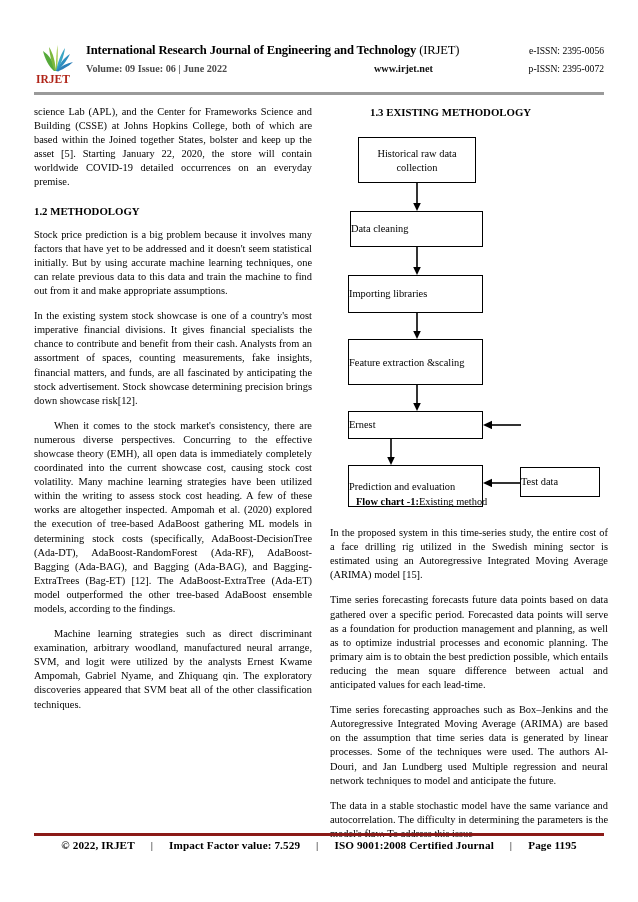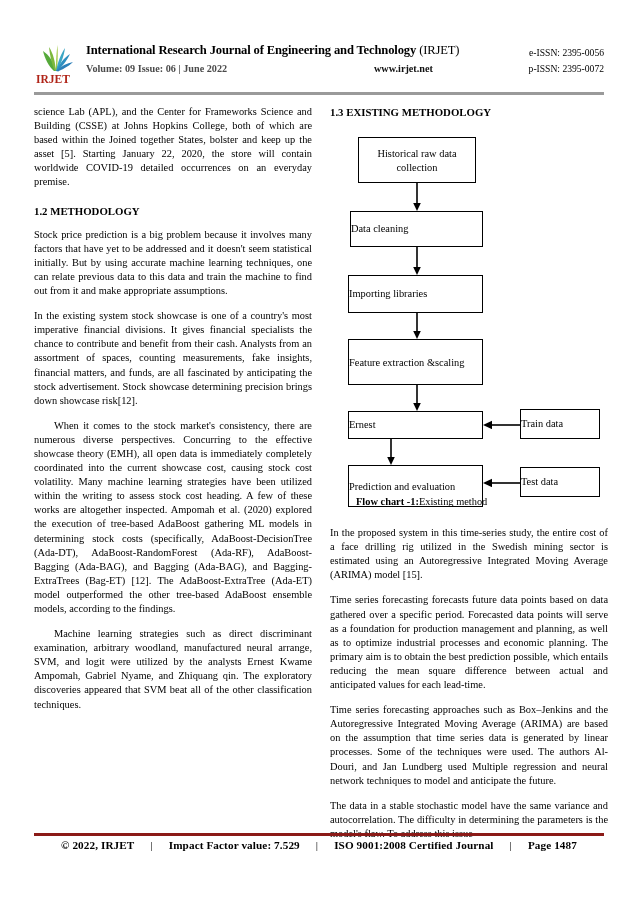--- a/index.html
+++ b/index.html
@@ -42,21 +42,21 @@
   .logo svg { display: block; }
   .header-texts {
     flex: 1 1 auto;
     display: flex;
     flex-direction: column;
     justify-content: flex-start;
     padding-top: 1px;
   }
   .hdr-row {
     display: flex;
-    align-items: flex-end;
+    align-items: center;
     width: 100%;
   }
   .hdr-row-1 { margin-bottom: 5px; }
   .journal-title {
     font-size: 12.6px;
     font-weight: bold;
     letter-spacing: -0.15px;
     white-space: nowrap;
   }
   .journal-title .abbr { font-weight: normal; }
@@ -107,21 +107,21 @@
     margin: 0 0 11px 0;
     text-align: justify;
   }
   p.indent { text-indent: 20px; }
   h2.sec {
     font-size: 10.8px;
     font-weight: bold;
     margin: 14px 0 10px 0;
     text-align: left;
   }
-  h2.sec-top { margin-top: 0; }
+  h2.sec-top { margin-top: 0; margin-left: 40px; }
 
   
   .flow {
     position: relative;
     width: 278px;
     height: 385px;
     margin-top: 18px;
   }
   .fbox {
     position: absolute;
@@ -263,23 +263,20 @@
 
       <svg class="arrow-v" style="left:82px; top:248px;" width="10" height="26">
         <line x1="5" y1="0" x2="5" y2="20" stroke="#000" stroke-width="1.6"></line>
         <polygon points="5,26 1.2,18 8.8,18" fill="#000"></polygon>
       </svg>
 
       <div class="fbox" style="left:18px; top:274px; width:135px; height:28px;">
         <span>Ernest</span>
       </div>
 
-      <div class="fbox" style="left:190px; top:272px; width:80px; height:30px;">
-        <span>Train data</span>
-      </div>
 
       <svg class="arrow-h" style="left:153px; top:282px;" width="38" height="12">
         <line x1="38" y1="6" x2="8" y2="6" stroke="#000" stroke-width="1.6"></line>
         <polygon points="0,6 9,1.8 9,10.2" fill="#000"></polygon>
       </svg>
 
       <svg class="arrow-v" style="left:56px; top:302px;" width="10" height="26">
         <line x1="5" y1="0" x2="5" y2="20" stroke="#000" stroke-width="1.6"></line>
         <polygon points="5,26 1.2,18 8.8,18" fill="#000"></polygon>
       </svg>
@@ -307,16 +304,16 @@
   </div>
 
   <div class="footer-rule"></div>
   <div class="footer">
     <span class="f1">© 2022, IRJET</span>
     <span class="sep">|</span>
     <span>Impact Factor value: 7.529</span>
     <span class="sep">|</span>
     <span>ISO 9001:2008 Certified Journal</span>
     <span class="sep">|</span>
-    <span>Page 1487</span>
+    <span>Page 1195</span>
   </div>
 
 </div>
 
 </body></html>

